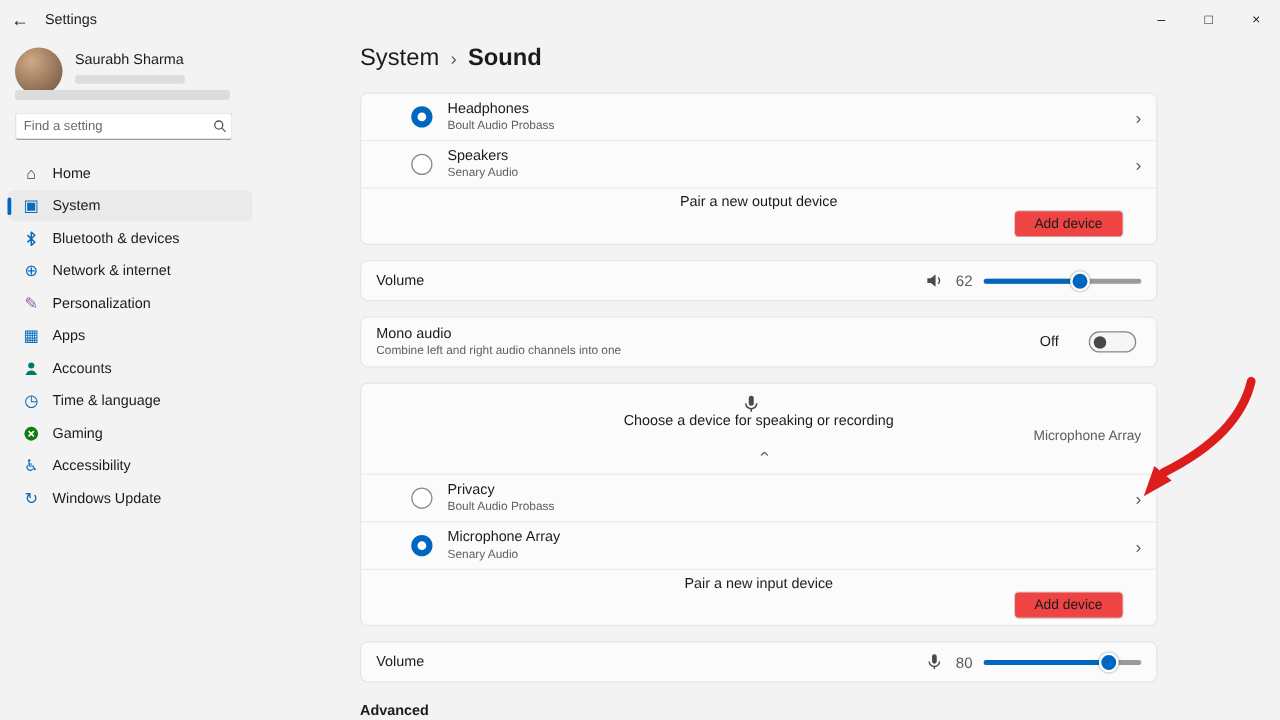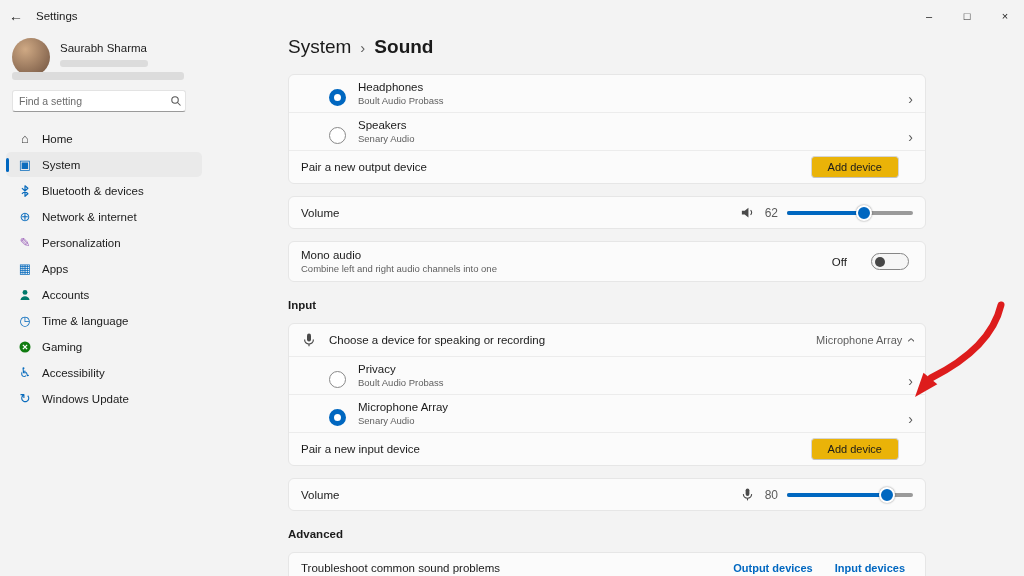--- a/index.html
+++ b/index.html
@@ -39,28 +39,28 @@
   .main { position:absolute; left:288px; top:32px; width:638px; }
   .breadcrumb { display:flex; align-items:baseline; padding-top:4px; height:30px; }
   .bc-parent { font-size:19px; color:#1b1b1b; }
   .bc-sep { font-size:15px; color:#5e5e5e; margin:0 9px; }
   .bc-current { font-size:19px; font-weight:700; }
   .card { background:#fbfbfb; border:1px solid #e6e6e6; border-radius:6px; margin-top:12px; }
   .row { display:flex; align-items:center; padding:6px 12px; }
   .divider { height:1px; background:#ececec; }
   .row-title { font-size:11.5px; color:#1b1b1b; }
   .row-sub { font-size:9.5px; color:#5f5f5f; margin-top:2px; }
-  .device-row { padding:6px 12px 6px 40px;align-items:flex-end; }
+  .device-row { padding:6px 12px 6px 40px; }
   .radio { width:17px; height:17px; border-radius:50%; flex:0 0 auto; margin-right:12px; background:#fff; }
   .radio.on { border:5px solid #0067c0; }
   .radio.off { border:1px solid #898989; }
   .chev { margin-left:auto; font-size:14px; color:#5a5a5a; line-height:1; cursor:pointer; }
   .chev-up { margin-left:6px; display:inline-block; transform:rotate(-90deg); font-size:14px; color:#5a5a5a; cursor:pointer; }
-  .add-btn { margin-left:auto; margin-right:14px; font-family:inherit; font-size:11px; color:#1b1b1b; padding:4px 16px; background:#eab308; border:1px solid #d5d5d5; border-bottom-color:#c2c2c2; border-radius:4px; cursor:pointer; }
-  .pair-row { padding:5px 12px; }
+  .add-btn { margin-left:auto; margin-right:14px; font-family:inherit; font-size:11px; color:#1b1b1b; padding:4px 16px; background:#ef4444; border:1px solid #d5d5d5; border-bottom-color:#c2c2c2; border-radius:4px; cursor:pointer; }
+  .pair-row { padding:5px 12px;flex-direction:column; }
   .vol-controls { margin-left:auto; display:flex; align-items:center; gap:9px; }
   .vol-val { font-size:12px; color:#5a5a5a; min-width:14px; text-align:right; }
   .slider { position:relative; width:126px; height:4px; border-radius:2px; background:#9a9a9a; cursor:pointer; }
   .slider-fill { position:absolute; left:0; top:0; bottom:0; border-radius:2px; background:#0067c0; }
   .slider-fill::after { content:""; position:absolute; right:-7px; top:50%; transform:translateY(-50%); width:12px; height:12px; border-radius:50%; background:#0067c0; border:2px solid #fff; box-shadow:0 0 2px rgba(0,0,0,.45); }
   .toggle-wrap { margin-left:auto; display:flex; align-items:center; gap:24px; padding-right:4px; }
   .toggle-label { font-size:11.5px; }
   .toggle { position:relative; width:38px; height:17px; border:1px solid #868686; border-radius:9px; background:#f6f6f6; cursor:pointer; }
   .toggle .knob { position:absolute; left:3px; top:2.5px; width:10px; height:10px; border-radius:50%; background:#474747; }
   .section-label { font-size:11.5px; font-weight:700; margin:17px 0 0 0; }
@@ -221,24 +221,23 @@
       <div class="row-sub">Combine left and right audio channels into one</div>
     </div>
     <div class="toggle-wrap">
       <span class="toggle-label">Off</span>
       <span class="toggle">
           <span class="knob"></span>
         </span>
     </div>
   </div>
 
-  <div class="section-label">Input</div>
 
   <div class="card">
-    <div class="row" style="padding:8px 12px;">
+    <div class="row" style="padding:8px 12px;flex-direction:column;">
       <svg class="main-row-icon" viewBox="0 0 16 16">
           <rect x="6" y="1.5" width="4" height="8" rx="2" fill="#4a4a4a"></rect>
           <path d="M3.6 7.6a4.4 4.4 0 008.8 0" stroke="#4a4a4a" stroke-width="1.2" fill="none"></path>
           <line x1="8" y1="12" x2="8" y2="14.3" stroke="#4a4a4a" stroke-width="1.2"></line>
         </svg>
       <div>
         <div class="row-title">Choose a device for speaking or recording</div>
       </div>
       <span class="right-caption">Microphone Array</span>
       <span class="chev-up">›</span>

